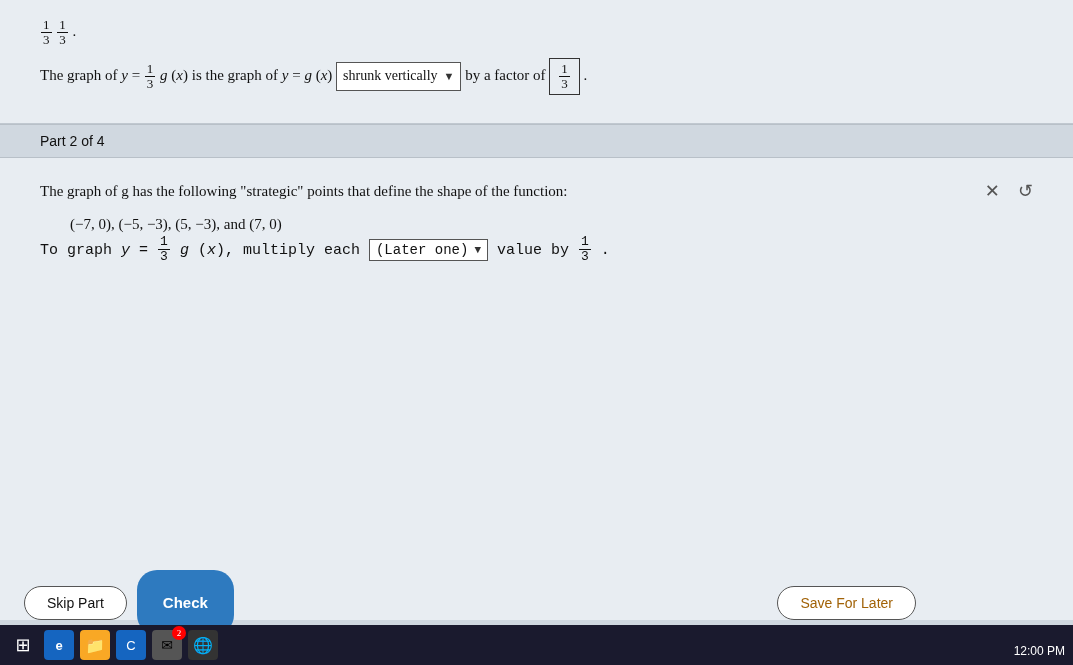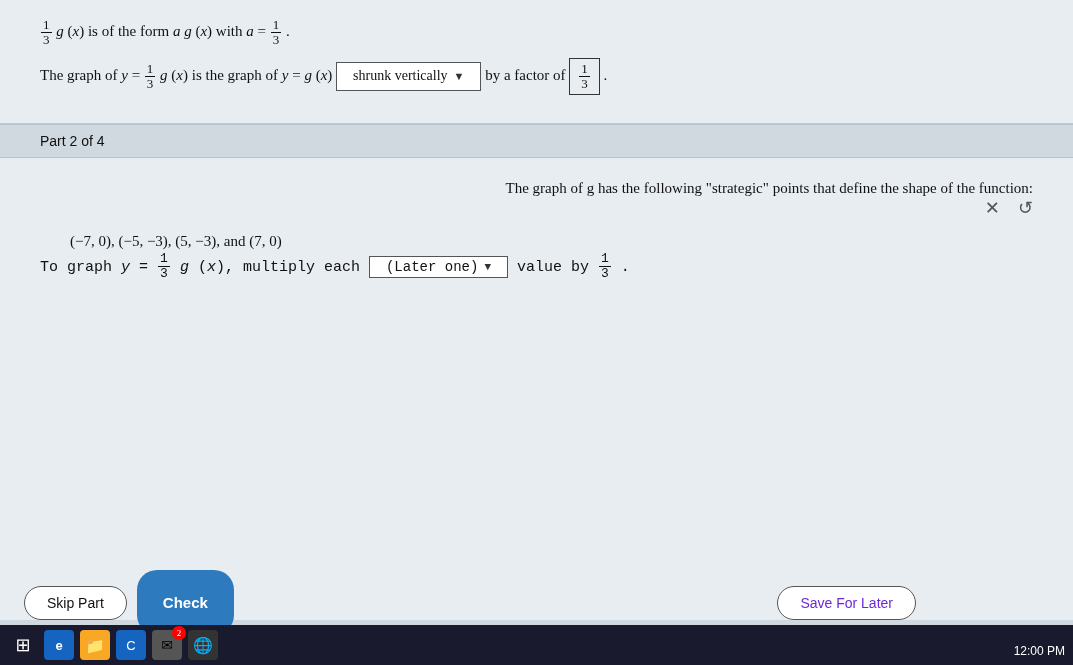--- a/index.html
+++ b/index.html
@@ -58,21 +58,21 @@
       border: 1.5px solid #333;
       padding: 3px 8px;
       vertical-align: middle;
     }
 
     .dropdown-inline {
       display: inline-flex;
       align-items: center;
       border: 1px solid #555;
       background: #fff;
-      padding: 2px 16px;
+      padding: 2px 6px;
       font-size: 14px;
       vertical-align: middle;
       cursor: pointer;
     }
     .dropdown-inline .arrow {
       margin-left: 6px;
       font-size: 11px;
       color: #333;
     }
 
@@ -117,23 +117,22 @@
       background: #e8edf2;
       padding: 22px 40px;
       position: relative;
     }
 
     .part2-question {
       font-size: 15px;
       color: #111;
       margin-bottom: 14px;
       display: flex;
-      align-items: flex-end;
+      align-items: center;
       justify-content: space-between;
-      flex-direction: column;
     }
 
     .part2-question-text {
       flex: 1;
     }
 
     .action-buttons {
       display: flex;
       align-items: center;
       gap: 18px;
@@ -205,21 +204,21 @@
     }
 
     .btn-save {
       background: #fff;
       border: 1.5px solid #555;
       border-radius: 20px;
       padding: 8px 22px;
       font-size: 14px;
       font-family: Arial, sans-serif;
       cursor: pointer;
-      color: #6d28d9;
+      color: #a16207;
     }
 
     .footer-copyright {
       position: fixed;
       bottom: 4px;
       right: 16px;
       font-family: Arial, sans-serif;
       font-size: 11px;
       color: #444;
     }
@@ -295,21 +294,20 @@
 <body>
 
 <div class="main-container">
 
   <div class="top-section">
     <p>
       <span class="fraction">
         <span class="num">1</span>
         <span class="den">3</span>
       </span>
-      <span> <em>g</em> (<em>x</em>) is of the form <em>a</em> <em>g</em> (<em>x</em>) with <em>a</em> = </span>
       <span class="fraction">
         <span class="num">1</span>
         <span class="den">3</span>
       </span>
       <span>.</span>
     </p>
 
     <p>
       <span>The graph of <em>y</em> = </span>
       <span class="fraction">

